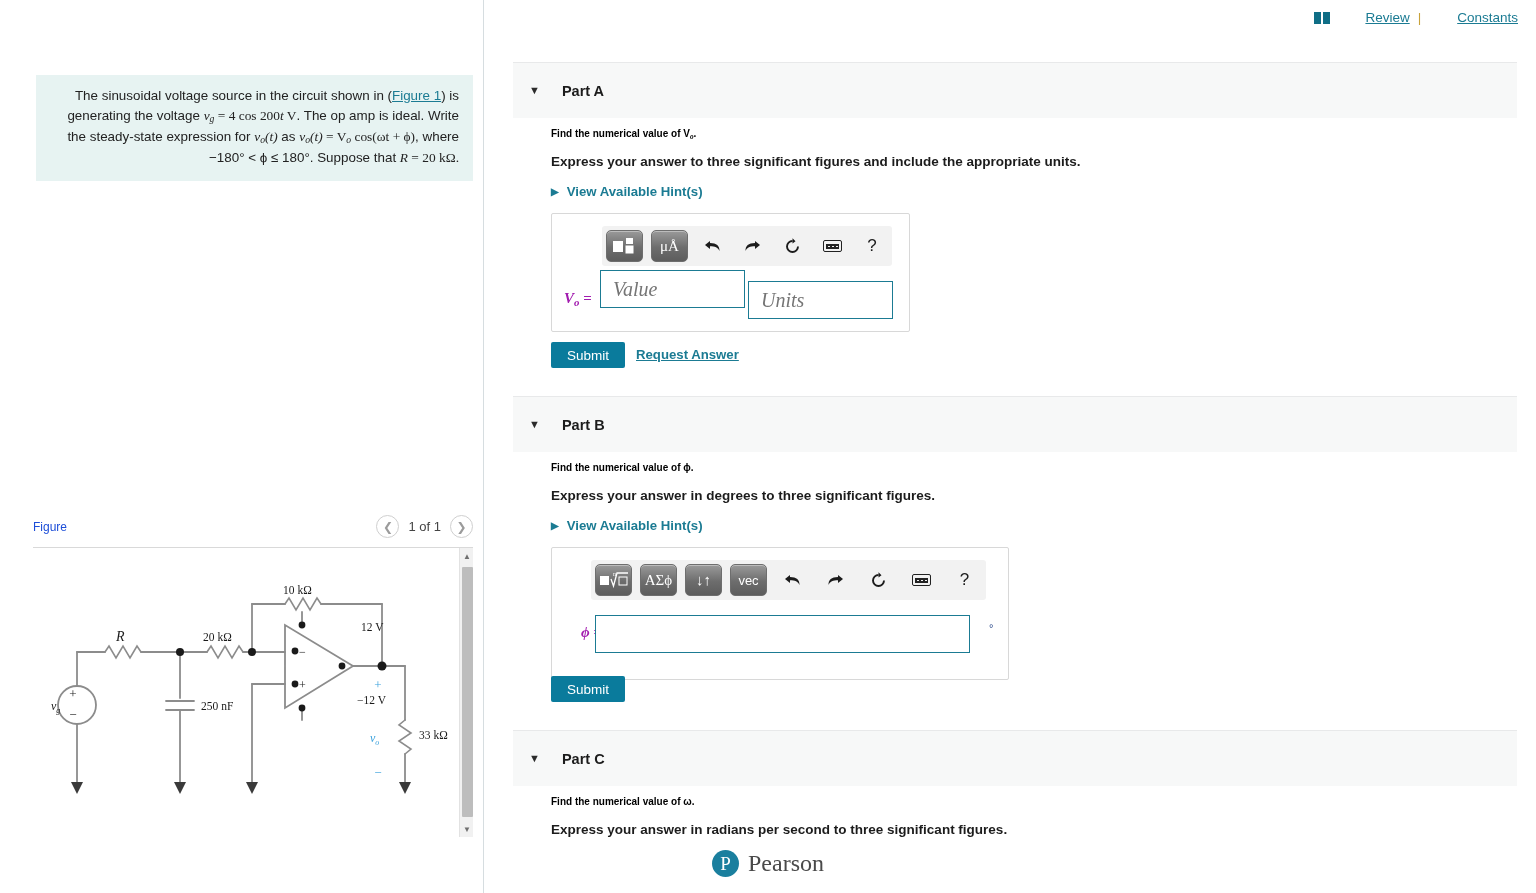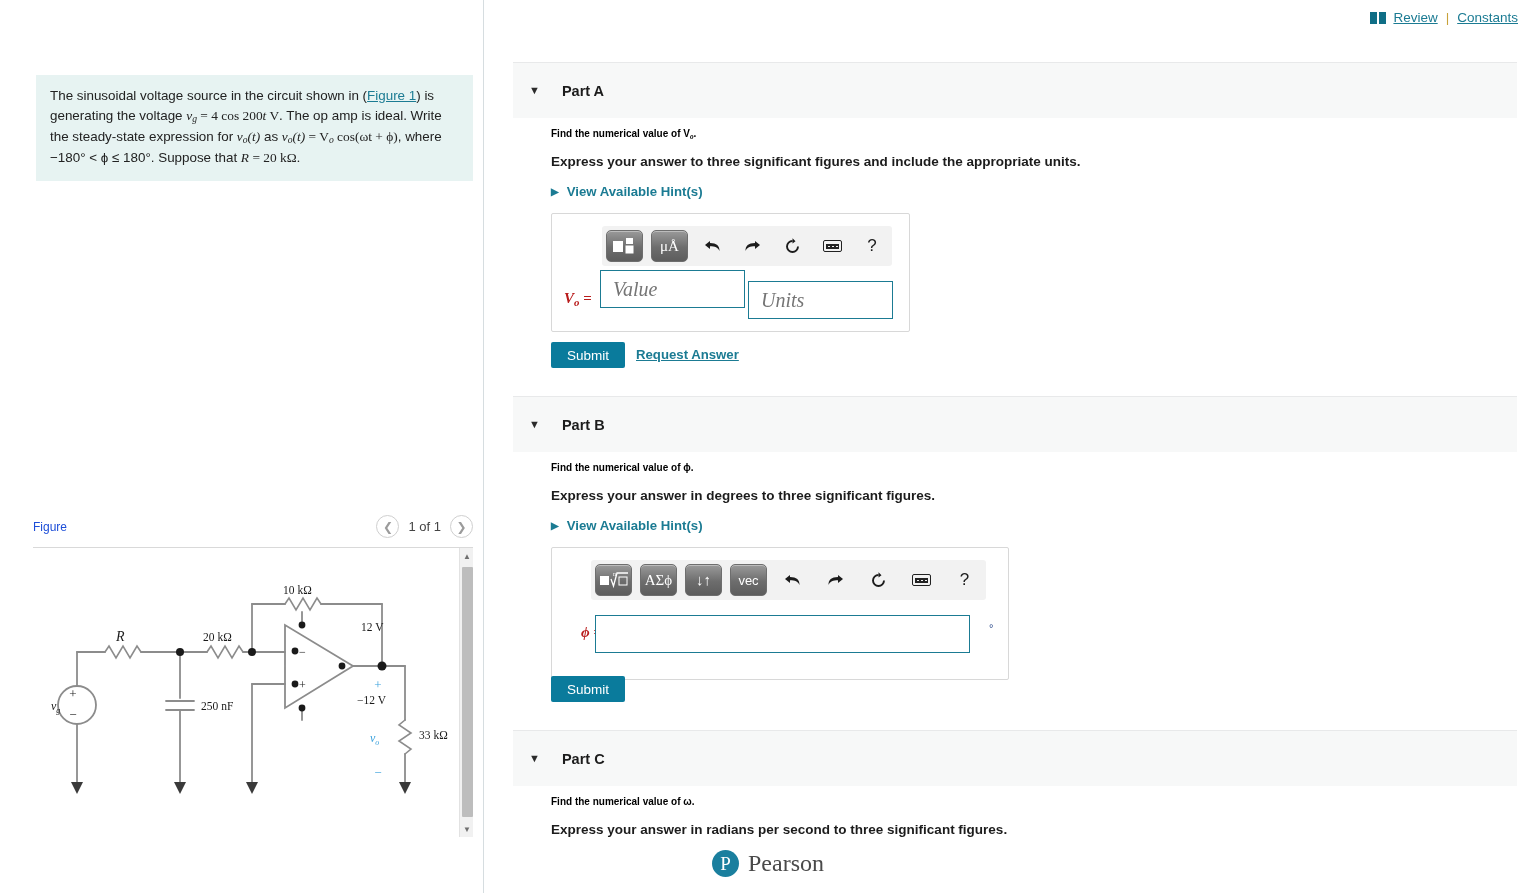--- a/index.html
+++ b/index.html
@@ -14,29 +14,30 @@
   .page { position: relative; width: 1536px; height: 893px; }
 
   
   .topbar {
     position: absolute; top: 10px; right: 18px;
     display: flex; align-items: center; gap: 7px;
     font-size: 13.5px;
   }
   .book-icon { display: inline-block; line-height: 0; }
   .topbar a {
-    color: #1b7b93; text-decoration: underline; cursor: pointer;
+    color: #1b7b93; text-decoration: underline; cursor: pointer; margin-left: 28px;
   }
   .topbar .sep { color: #c8a23a; padding: 0 1px; }
 
   
   .left-col {
     position: absolute; left: 0; top: 0; width: 484px; height: 893px;
     border-right: 1px solid #d6dde0;
     background: #fff;
+    text-align: right;
   }
   .problem-box {
     position: absolute; left: 36px; top: 75px; width: 437px;
     background: #e7f3f2;
     padding: 11px 14px 13px 14px;
     font-size: 13.4px; line-height: 1.5; color: #222;
   }
   .problem-box a { color: #1b7b93; text-decoration: underline; }
   i.m { font-family: "Liberation Serif", serif; font-style: italic; }
   .mr { font-family: "Liberation Serif", serif; font-style: normal; }
@@ -127,21 +128,21 @@
     display: flex; align-items: center; justify-content: center;
   }
   .kbd-ico i {
     display: block; width: 13px; height: 5px;
     background: repeating-linear-gradient(90deg,#222 0 2px,transparent 2px 4px),
                 repeating-linear-gradient(0deg,#222 0 1.5px,transparent 1.5px 3px);
   }
 
   .varlab {
     position: absolute; font-family: "Liberation Serif", serif;
-    font-size: 15px; font-weight: bold; color: #b91c1c;
+    font-size: 15px; font-weight: bold; color: #a21caf;
   }
   .field {
     position: absolute; border: 1px solid #1b7b93; background: #fff;
     font-family: "Liberation Serif", serif; font-style: italic;
     font-size: 20px; color: #9aa0a6;
     display: flex; align-items: center; padding-left: 12px;
   }
   .deg { position: absolute; font-size: 11px; color: #2b4a8b; }
 
   .submit {

